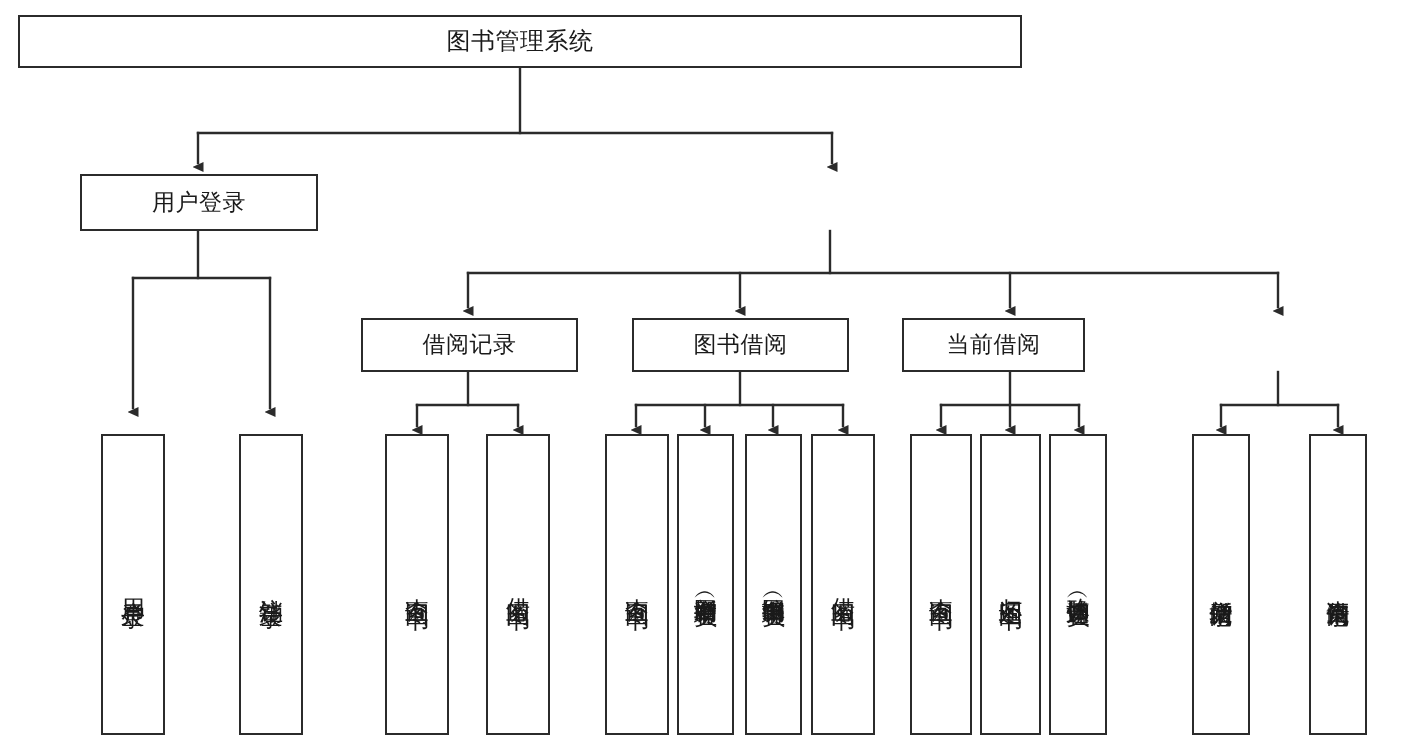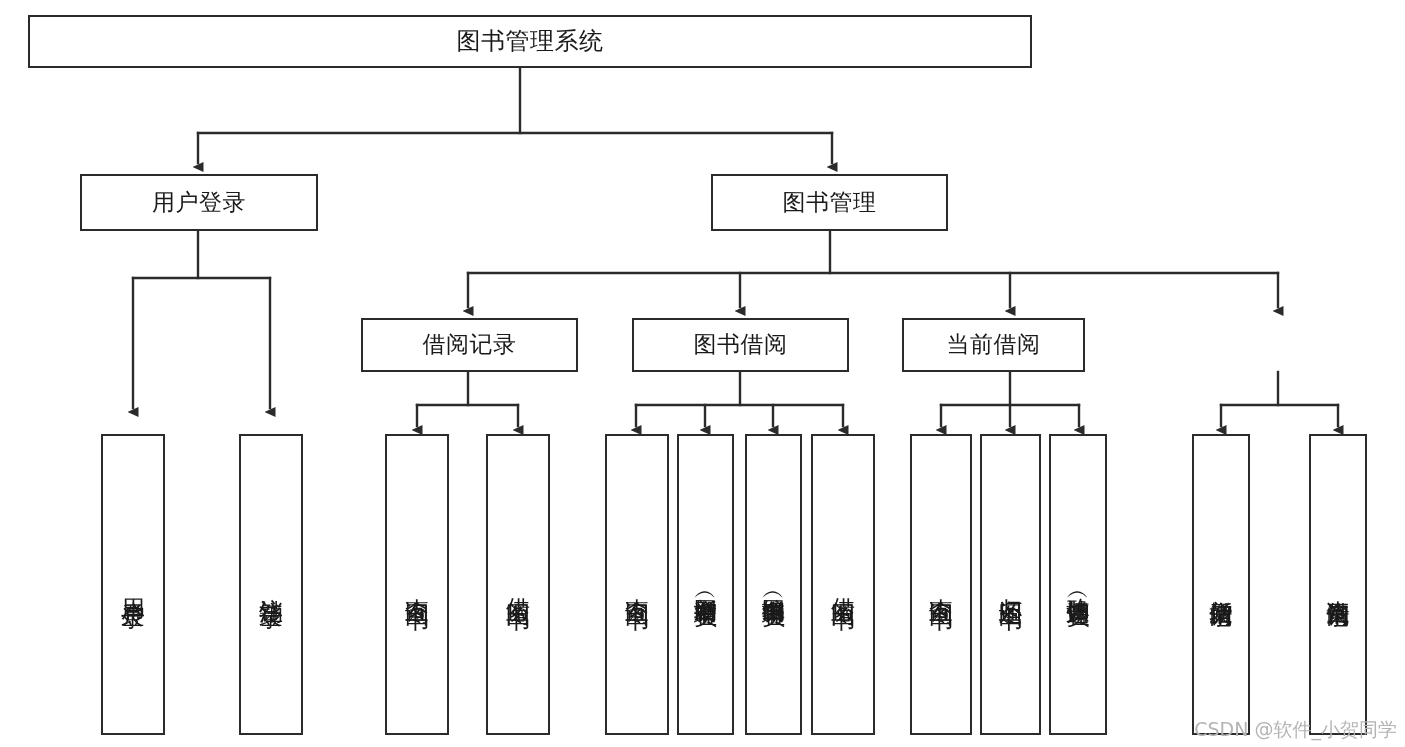--- a/index.html
+++ b/index.html
@@ -127,31 +127,28 @@
       <path d="M 1010,405 L 1010,426" marker-end="url(#arrowhead)"></path>
       <path d="M 1079,405 L 1079,426" marker-end="url(#arrowhead)"></path>
 
       <path d="M 1278,372 L 1278,405"></path>
       <path d="M 1221,405 L 1338,405"></path>
       <path d="M 1221,405 L 1221,426" marker-end="url(#arrowhead)"></path>
       <path d="M 1338,405 L 1338,426" marker-end="url(#arrowhead)"></path>
     </g>
   </svg>
 
-  <div class="node horiz root" style="left:28px; top:15px; width:1004px; height:53px;">
+  <div class="node horiz root" style="left:18px; top:15px; width:1004px; height:53px;">
     <span class="node-label">图书管理系统</span>
   </div>
 
   <div class="node horiz" style="left:80px; top:174px; width:238px; height:57px;">
     <span class="node-label">用户登录</span>
   </div>
 
-  <div class="node horiz" style="left:711px; top:174px; width:237px; height:57px;">
-    <span class="node-label">图书管理</span>
-  </div>
 
   <div class="node horiz" style="left:361px; top:318px; width:217px; height:54px;">
     <span class="node-label">借阅记录</span>
   </div>
 
   <div class="node horiz" style="left:632px; top:318px; width:217px; height:54px;">
     <span class="node-label">图书借阅</span>
   </div>
 
   <div class="node horiz" style="left:902px; top:318px; width:183px; height:54px;">
@@ -204,15 +201,14 @@
   </div>
 
   <div class="node vert tall-text" style="left:1192px; top:434px; width:58px; height:301px;">
     <span class="node-label">新增借阅记录</span>
   </div>
 
   <div class="node vert tall-text" style="left:1309px; top:434px; width:58px; height:301px;">
     <span class="node-label">查询借阅记录</span>
   </div>
 
-  <div id="watermark">CSDN @软件_小贺同学</div>
 
 </div>
 
 </body></html>

